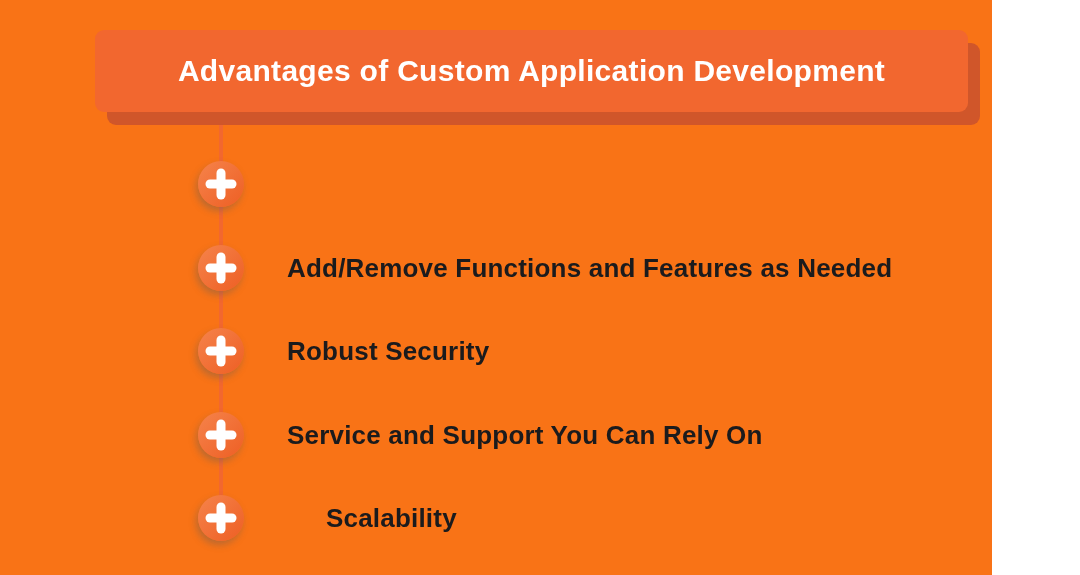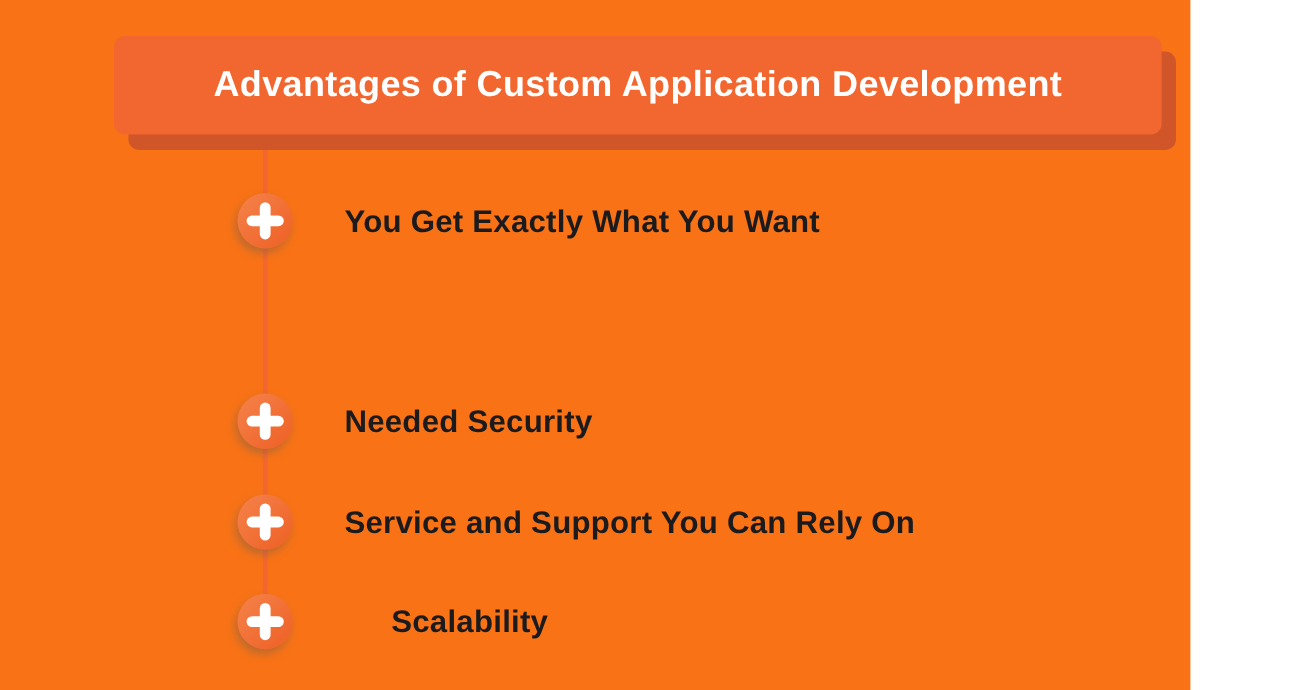--- a/index.html
+++ b/index.html
@@ -92,32 +92,40 @@
 
   <div class="timeline-line"></div>
 
   <div class="item item-1">
     <div class="bullet">
       <svg width="46" height="46" viewBox="0 0 46 46">
         <line x1="23" y1="12" x2="23" y2="34" stroke="#ffffff" stroke-width="9" stroke-linecap="round"></line>
         <line x1="12" y1="23" x2="34" y2="23" stroke="#ffffff" stroke-width="9" stroke-linecap="round"></line>
       </svg>
     </div>
-    <div class="item-label">You Get Exactly What You Want</div>
   </div>
 
+  <div class="item item-2">
+    <div class="bullet">
+      <svg width="46" height="46" viewBox="0 0 46 46">
+        <line x1="23" y1="12" x2="23" y2="34" stroke="#ffffff" stroke-width="9" stroke-linecap="round"></line>
+        <line x1="12" y1="23" x2="34" y2="23" stroke="#ffffff" stroke-width="9" stroke-linecap="round"></line>
+      </svg>
+    </div>
+    <div class="item-label">Add/Remove Functions and Features as Needed</div>
+  </div>
 
   <div class="item item-3">
     <div class="bullet">
       <svg width="46" height="46" viewBox="0 0 46 46">
         <line x1="23" y1="12" x2="23" y2="34" stroke="#ffffff" stroke-width="9" stroke-linecap="round"></line>
         <line x1="12" y1="23" x2="34" y2="23" stroke="#ffffff" stroke-width="9" stroke-linecap="round"></line>
       </svg>
     </div>
-    <div class="item-label">Needed Security</div>
+    <div class="item-label">Robust Security</div>
   </div>
 
   <div class="item item-4">
     <div class="bullet">
       <svg width="46" height="46" viewBox="0 0 46 46">
         <line x1="23" y1="12" x2="23" y2="34" stroke="#ffffff" stroke-width="9" stroke-linecap="round"></line>
         <line x1="12" y1="23" x2="34" y2="23" stroke="#ffffff" stroke-width="9" stroke-linecap="round"></line>
       </svg>
     </div>
     <div class="item-label">Service and Support You Can Rely On</div>

